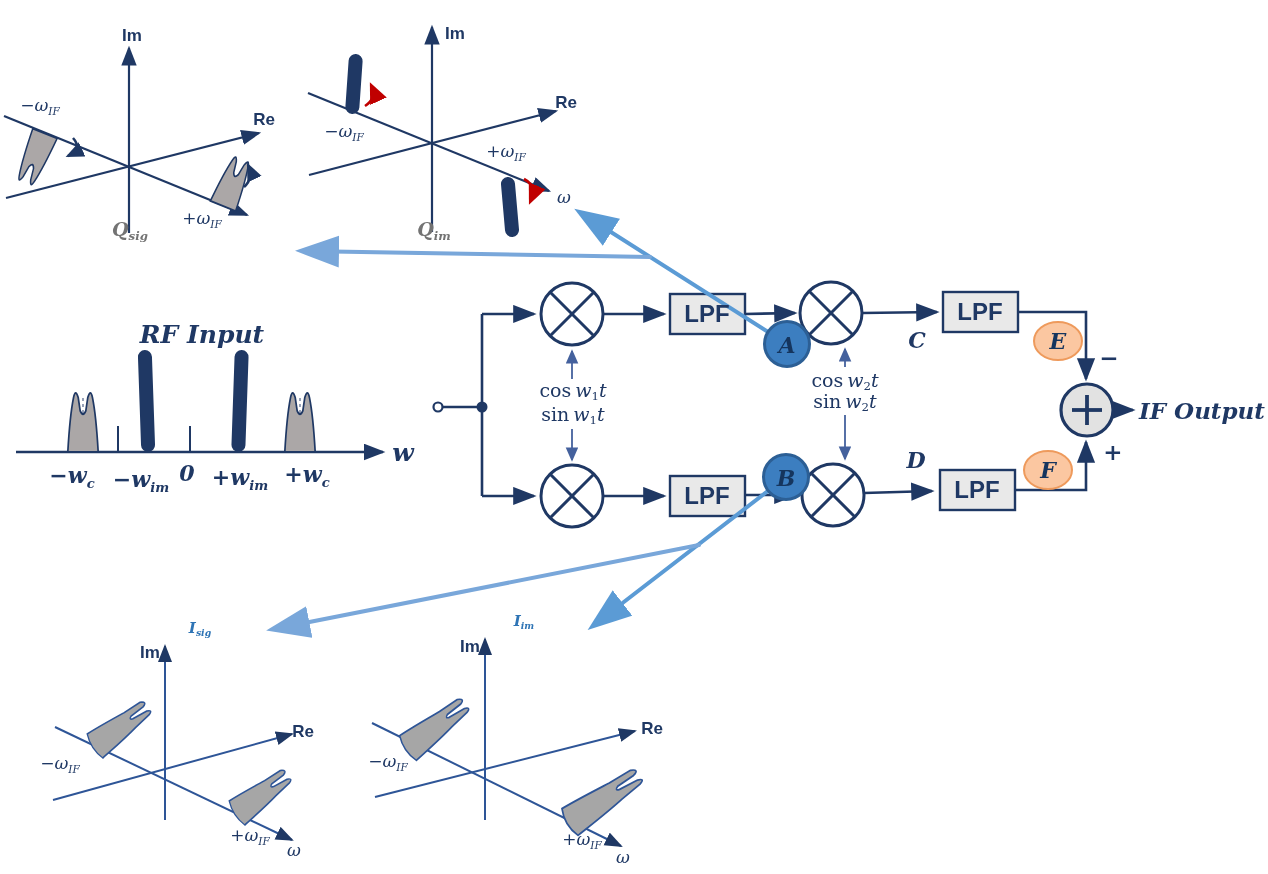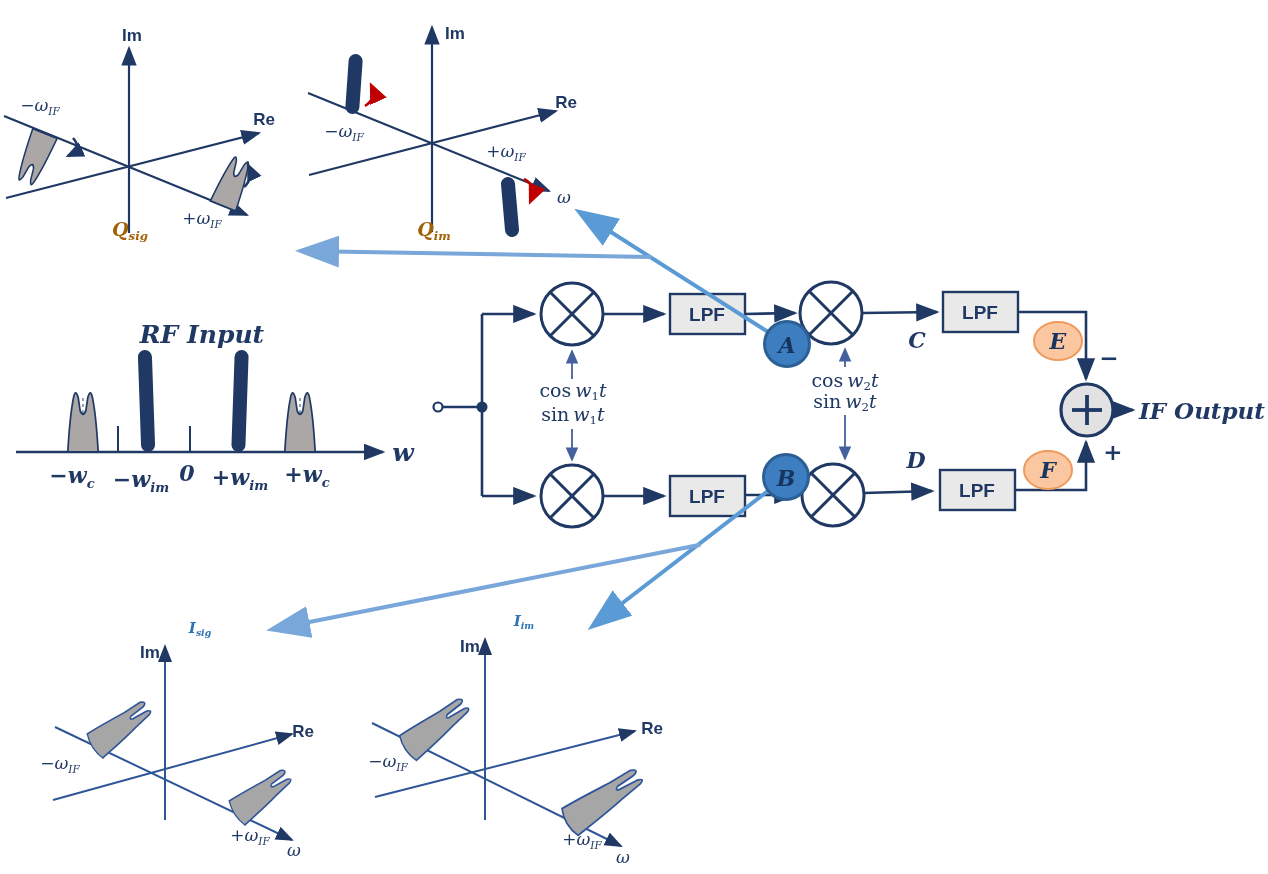--- a/index.html
+++ b/index.html
@@ -3,23 +3,23 @@
 <meta charset="utf-8">
 <style>
   html,body{margin:0;padding:0;background:#fff;}
   #stage{position:relative;width:1268px;height:874px;background:#ffffff;overflow:hidden;
          font-family:"Liberation Sans",sans-serif;}
   #gfx{position:absolute;left:0;top:0;width:1268px;height:874px;}
   .lbl{position:absolute;transform:translate(-50%,-50%);white-space:nowrap;color:#1F3864;line-height:1;}
   .axis-lbl{font-family:"Liberation Sans",sans-serif;font-weight:600;font-size:17px;color:#1F3864;}
   .math{font-family:"DejaVu Serif","Liberation Serif",serif;font-style:italic;font-size:17px;color:#1F3864;}
   .math sub{font-size:0.62em;font-style:italic;vertical-align:-0.35em;letter-spacing:0;}
-  .red{color:#a16207;font-weight:700;font-size:19px;}
+  .red{color:#737373;font-weight:700;font-size:19px;}
   .steel{color:#2E74B5;font-weight:700;font-size:15px;}
-  .lpf-lbl{font-family:"Liberation Sans",sans-serif;font-weight:700;font-size:19px;color:#1F3864;text-align:center;}
+  .lpf-lbl{font-family:"Liberation Sans",sans-serif;font-weight:700;font-size:24px;color:#1F3864;text-align:center;}
   .node-lbl{font-family:"DejaVu Serif","Liberation Serif",serif;font-style:italic;font-weight:700;
             font-size:22px;color:#15355E;}
   .wire-lbl{font-family:"DejaVu Serif","Liberation Serif",serif;font-style:italic;font-weight:700;
             font-size:22px;color:#1F3864;}
   .lo{font-family:"DejaVu Serif","Liberation Serif",serif;font-size:19px;color:#1F3864;}
   .lo .fn{font-style:normal;margin-right:4px;}
   .lo i{font-style:italic;}
   .lo sub{font-size:0.62em;vertical-align:-0.3em;}
   .sign{font-family:"DejaVu Serif","Liberation Serif",serif;font-size:23px;color:#1F3864;font-weight:600;}
   .out-lbl{font-family:"DejaVu Serif","Liberation Serif",serif;font-style:italic;font-weight:700;

